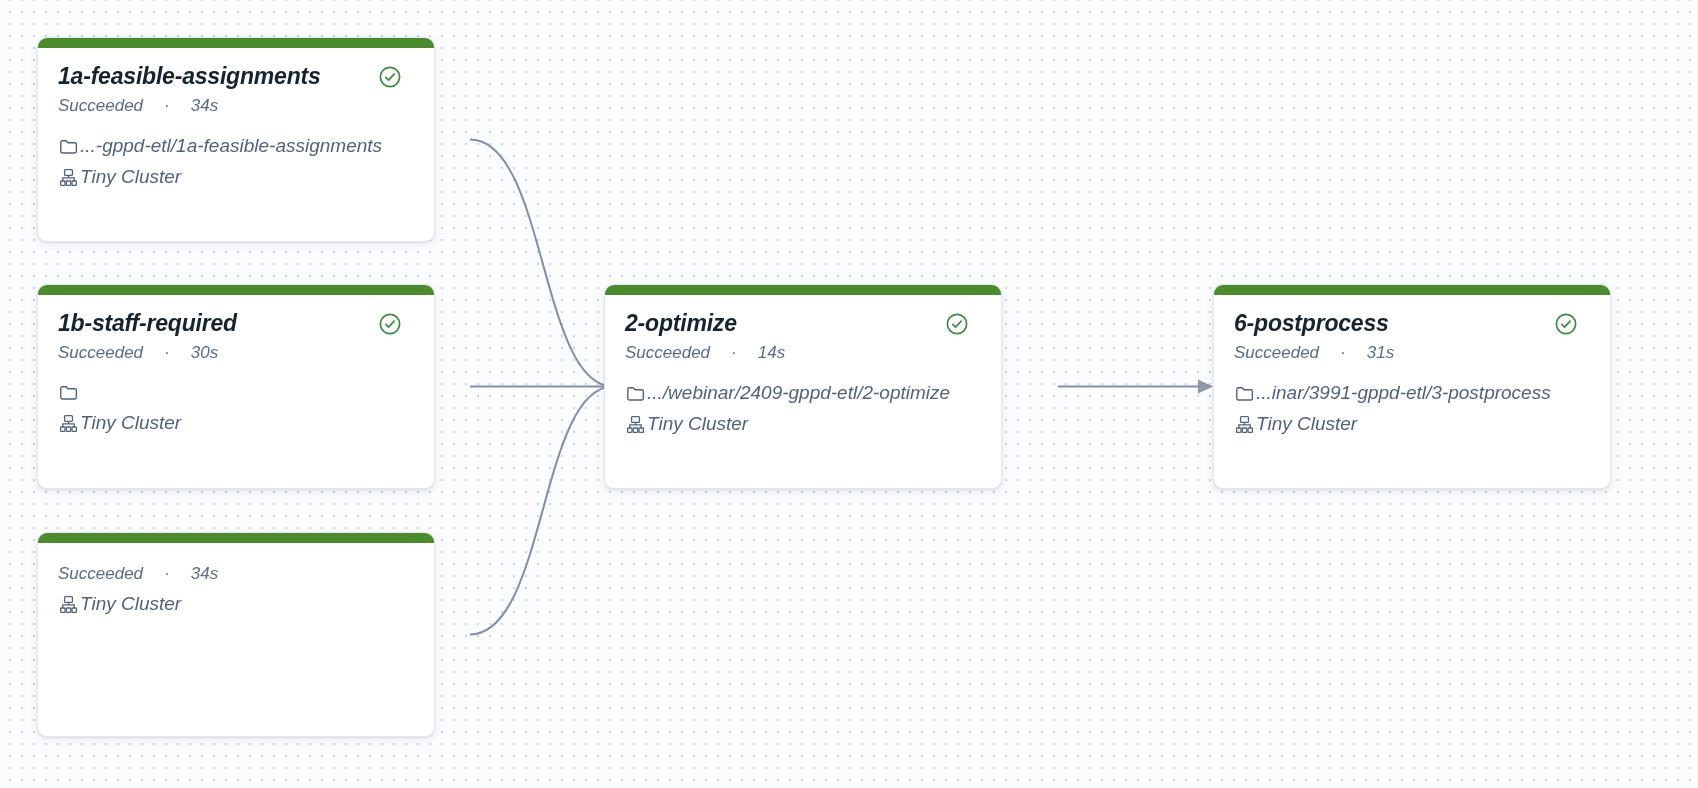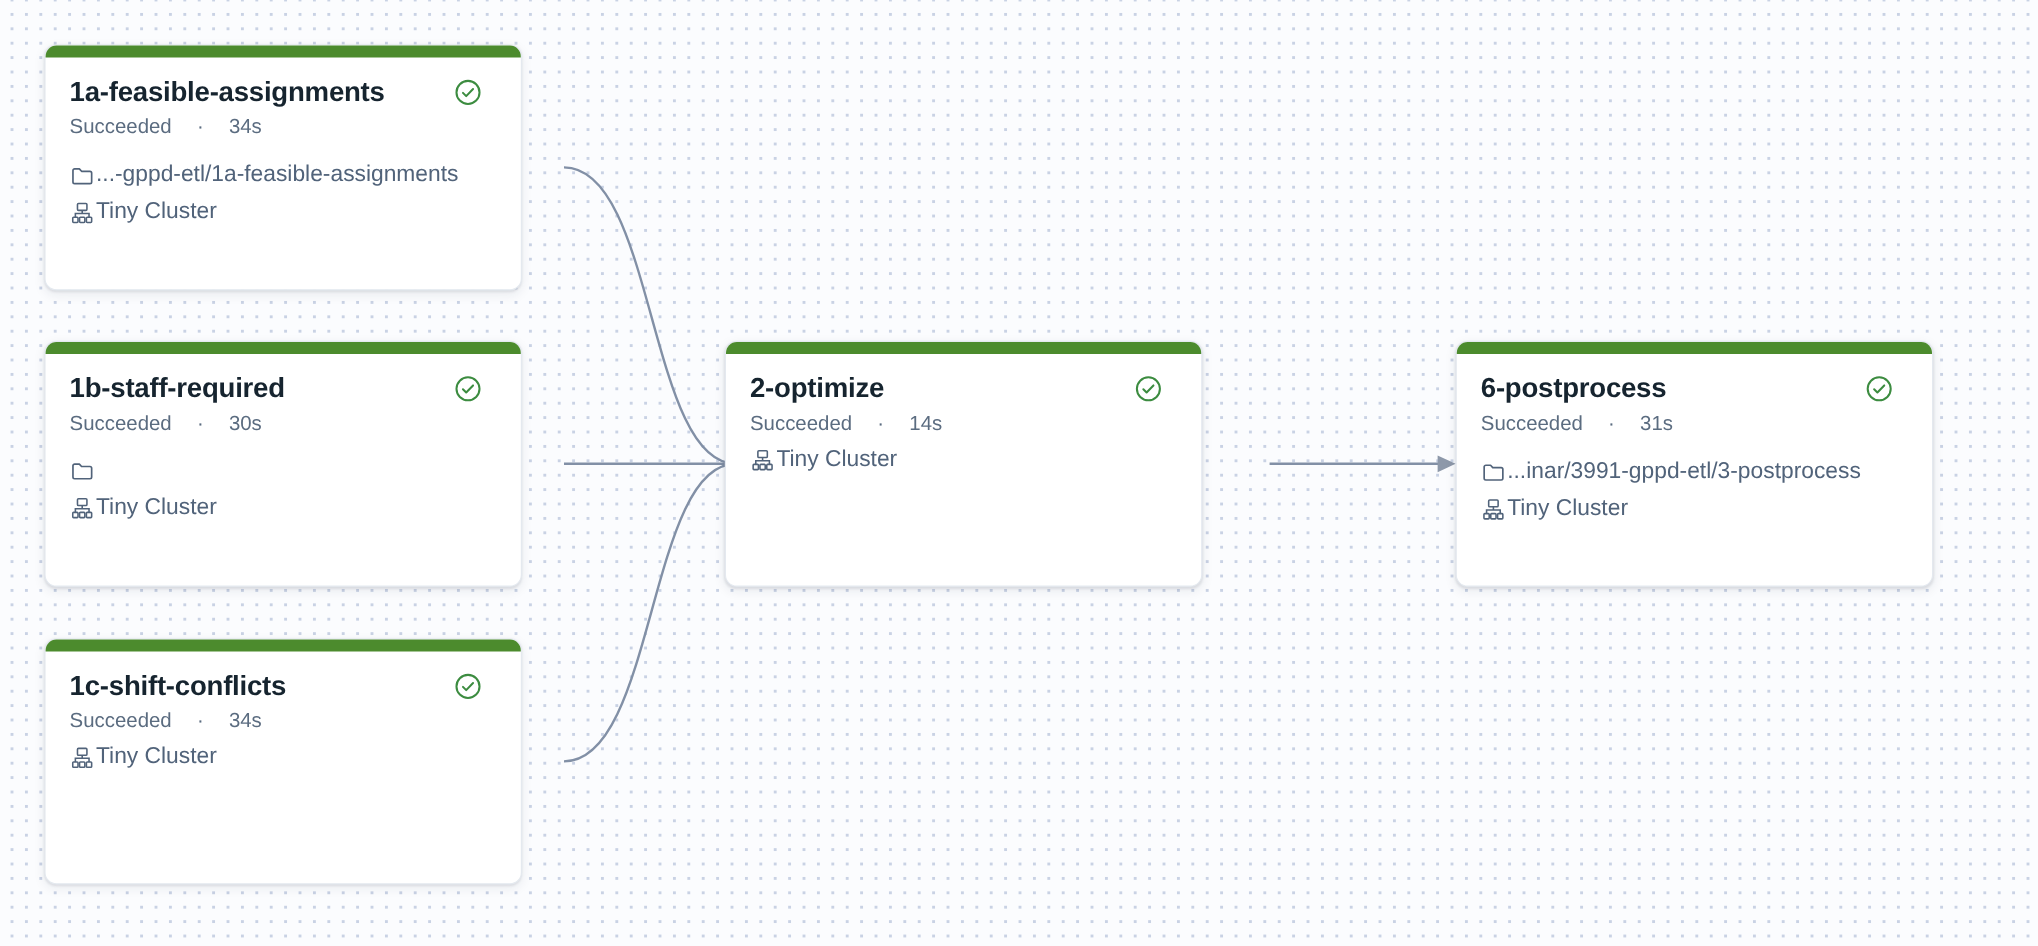--- a/index.html
+++ b/index.html
@@ -31,20 +31,21 @@
   .edge-arrow { fill: #8d98a9; stroke: none; }
   .node {
     position: absolute;
     width: 398px;
     height: 205px;
     background: #ffffff;
     border: 1px solid #e4e9ef;
     border-radius: 10px;
     box-shadow: 0 1px 2px rgba(30,41,59,.10), 0 3px 10px rgba(30,41,59,.08);
     cursor: pointer;
+    font-style: italic;
   }
   .node-bar {
     height: 10px;
     background: #4c8b2d;
     border-radius: 9px 9px 0 0;
   }
   .node-content { padding: 15px 20px 0 20px; }
   .title-row {
     display: flex;
     align-items: center;
@@ -169,29 +170,20 @@
             </svg>
         </span>
         <span>Tiny Cluster</span>
       </div>
     </div>
   </div>
 
   <div class="node" style="left:37px; top:532px;">
     <div class="node-bar"></div>
     <div class="node-content">
-      <div class="title-row">
-        <div class="node-title">1c-shift-conflicts</div>
-        <div class="check-wrap">
-          <svg class="icon-svg" viewBox="0 0 24 24">
-              <circle cx="12" cy="12" r="9.6" fill="none" stroke="#3c8c40" stroke-width="1.7"></circle>
-              <path d="M7.8 12.4 l2.7 2.7 L16.2 9.2" fill="none" stroke="#3c8c40" stroke-width="1.7" stroke-linecap="round" stroke-linejoin="round"></path>
-            </svg>
-        </div>
-      </div>
       <div class="status-row">
         <span>Succeeded</span>
         <span class="status-dot-sep">·</span>
         <span>34s</span>
       </div>
       <div class="meta-row cluster-row">
         <span class="meta-icon">
           <svg class="icon-svg" viewBox="0 0 24 24" fill="none" stroke="#51637a" stroke-width="1.5">
               <rect x="7.5" y="3" width="9" height="6.5" rx="1"></rect>
               <path d="M12 9.5 v3 M5.5 16 v-3.5 h13 V16"></path>
@@ -215,20 +207,28 @@
               <circle cx="12" cy="12" r="9.6" fill="none" stroke="#3c8c40" stroke-width="1.7"></circle>
               <path d="M7.8 12.4 l2.7 2.7 L16.2 9.2" fill="none" stroke="#3c8c40" stroke-width="1.7" stroke-linecap="round" stroke-linejoin="round"></path>
             </svg>
         </div>
       </div>
       <div class="status-row">
         <span>Succeeded</span>
         <span class="status-dot-sep">·</span>
         <span>14s</span>
       </div>
+      <div class="meta-row path-row">
+        <span class="meta-icon">
+          <svg class="icon-svg" viewBox="0 0 24 24">
+              <path d="M3.2 7 a1.6 1.6 0 0 1 1.6 -1.6 h4.5 l2.1 2.3 h8 a1.6 1.6 0 0 1 1.6 1.6 v8.5 a1.6 1.6 0 0 1 -1.6 1.6 h-14.6 a1.6 1.6 0 0 1 -1.6 -1.6 z" fill="none" stroke="#51637a" stroke-width="1.6" stroke-linejoin="round"></path>
+            </svg>
+        </span>
+        <span>.../webinar/2409-gppd-etl/2-optimize</span>
+      </div>
       <div class="meta-row cluster-row">
         <span class="meta-icon">
           <svg class="icon-svg" viewBox="0 0 24 24" fill="none" stroke="#51637a" stroke-width="1.5">
               <rect x="7.5" y="3" width="9" height="6.5" rx="1"></rect>
               <path d="M12 9.5 v3 M5.5 16 v-3.5 h13 V16"></path>
               <rect x="3" y="16" width="5" height="5" rx="0.8"></rect>
               <rect x="9.5" y="16" width="5" height="5" rx="0.8"></rect>
               <rect x="16" y="16" width="5" height="5" rx="0.8"></rect>
             </svg>
         </span>

